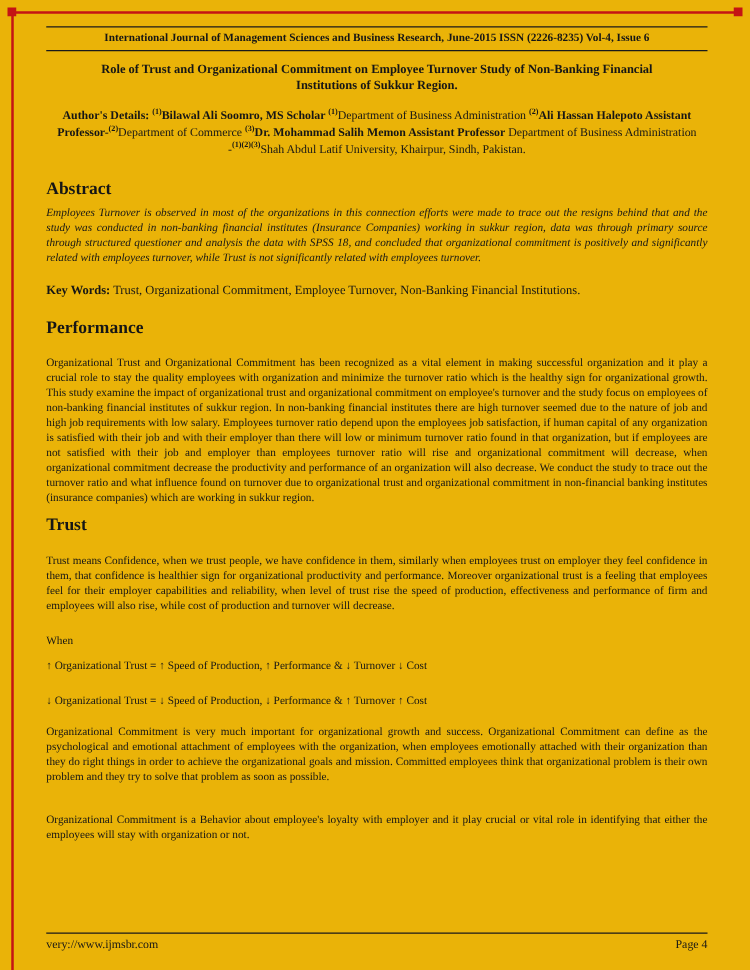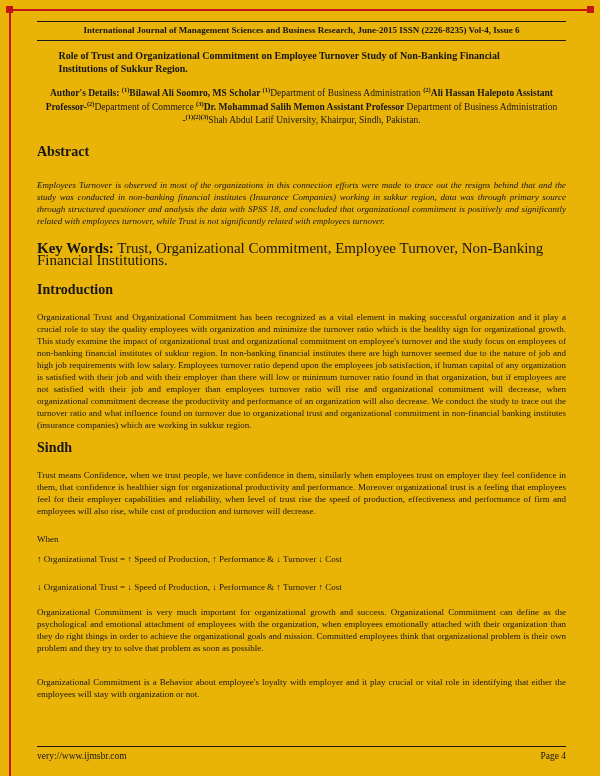--- a/index.html
+++ b/index.html
@@ -27,21 +27,21 @@
     border-bottom: 1.4px solid #1a1a1a;
     padding: 3px 0 4px;
     text-align: center;
     font-weight: bold;
     font-size: 9px;
     line-height: 11px;
   }
   .article-title {
     margin: 8px auto 0;
     max-width: 486px;
-    text-align: left;
+    text-align: center;
     font-weight: bold;
     font-size: 10px;
     line-height: 13px;
   }
   .authors {
     margin: 12px auto 0;
     max-width: 512px;
     text-align: center;
     font-size: 9.5px;
     line-height: 13.5px;
@@ -50,23 +50,23 @@
 
   .sec-heading { font-size: 14px; font-weight: bold; margin: 0; }
   .mt-lg { margin-top: 16px; }
   .mt-xs { margin-top: 2px; }
 
   .abstract-text {
     font-style: italic;
     text-align: justify;
     font-size: 9px;
     line-height: 12px;
-    margin-top: 19px;
+    margin-top: 4px;
   }
-  .keywords { margin-top: 15px; font-size: 15px; line-height: 12px; }
+  .keywords { margin-top: 15px; font-size: 10px; line-height: 12px; }
   .keywords .kw-label { font-weight: bold; }
 
   .body-par {
     text-align: justify;
     font-size: 9px;
     line-height: 12px;
     margin-top: 22px;
   }
   .body-par.gap { margin-top: 13px; }
   .formula { font-size: 9px; line-height: 12px; margin-top: 8px; }
@@ -104,25 +104,25 @@
     <div class="authors"><span style="font-weight: bold;">Author's Details: </span><sup style="font-weight: bold;">(1)</sup><span style="font-weight: bold;">Bilawal Ali Soomro, MS Scholar </span><sup style="font-weight: bold;">(1)</sup><span>Department of Business Administration </span><sup style="font-weight: bold;">(2)</sup><span style="font-weight: bold;">Ali Hassan Halepoto Assistant Professor-</span><sup style="font-weight: bold;">(2)</sup><span>Department of Commerce </span><sup style="font-weight: bold;">(3)</sup><span style="font-weight: bold;">Dr. Mohammad Salih Memon Assistant Professor</span><span> Department of Business Administration -</span><sup style="font-weight: bold;">(1)(2)(3)</sup><span>Shah Abdul Latif University, Khairpur, Sindh, Pakistan.</span></div>
 
     <h3 class="sec-heading mt-lg">Abstract</h3>
 
     <p class="abstract-text">Employees Turnover is observed in most of the organizations in this connection efforts were made to trace out the resigns behind that and the study was conducted in non-banking financial institutes (Insurance Companies) working in sukkur region, data was through primary source through structured questioner and analysis the data with SPSS 18, and concluded that organizational commitment is positively and significantly related with employees turnover, while Trust is not significantly related with employees turnover.</p>
 
     <div class="keywords">
       <span class="kw-label">Key Words:</span><span> Trust, Organizational Commitment, Employee Turnover, Non-Banking Financial Institutions.</span>
     </div>
 
-    <h3 class="sec-heading mt-lg">Introduction</h3>
+    <h3 class="sec-heading mt-lg">Performance</h3>
 
     <p class="body-par gap">Organizational Trust and Organizational Commitment has been recognized as a vital element in making successful organization and it play a crucial role to stay the quality employees with organization and minimize the turnover ratio which is the healthy sign for organizational growth. This study examine the impact of organizational trust and organizational commitment on employee's turnover and the study focus on employees of non-banking financial institutes of sukkur region. In non-banking financial institutes there are high turnover seemed due to the nature of job and high job requirements with low salary. Employees turnover ratio depend upon the employees job satisfaction, if human capital of any organization is satisfied with their job and with their employer than there will low or minimum turnover ratio found in that organization, but if employees are not satisfied with their job and employer than employees turnover ratio will rise and organizational commitment will decrease, when organizational commitment decrease the productivity and performance of an organization will also decrease. We conduct the study to trace out the turnover ratio and what influence found on turnover due to organizational trust and organizational commitment in non-financial banking institutes (insurance companies) which are working in sukkur region.</p>
 
-    <h3 class="sec-heading mt-xs">Sindh</h3>
+    <h3 class="sec-heading mt-xs">Trust</h3>
 
     <p class="body-par gap">Trust means Confidence, when we trust people, we have confidence in them, similarly when employees trust on employer they feel confidence in them, that confidence is healthier sign for organizational productivity and performance. Moreover organizational trust is a feeling that employees feel for their employer capabilities and reliability, when level of trust rise the speed of production, effectiveness and performance of firm and employees will also rise, while cost of production and turnover will decrease.</p>
 
     <div class="formula spaced">When</div>
 
     <div class="formula">↑ Organizational Trust = ↑ Speed of Production, ↑ Performance &amp; ↓ Turnover ↓ Cost</div>
 
     <div class="formula spaced">↓ Organizational Trust = ↓ Speed of Production, ↓ Performance &amp; ↑ Turnover ↑ Cost</div>
 
 

